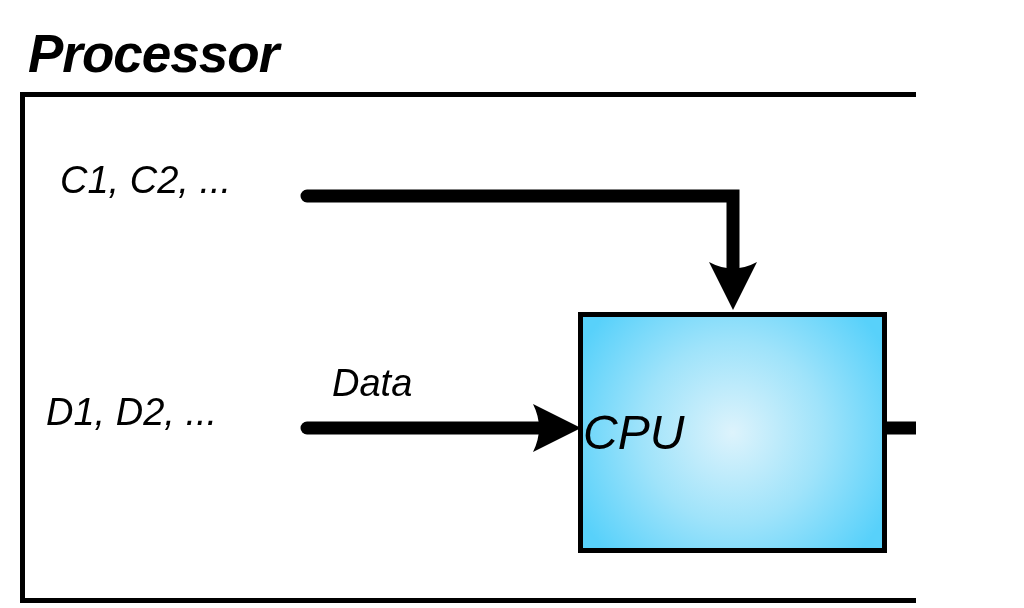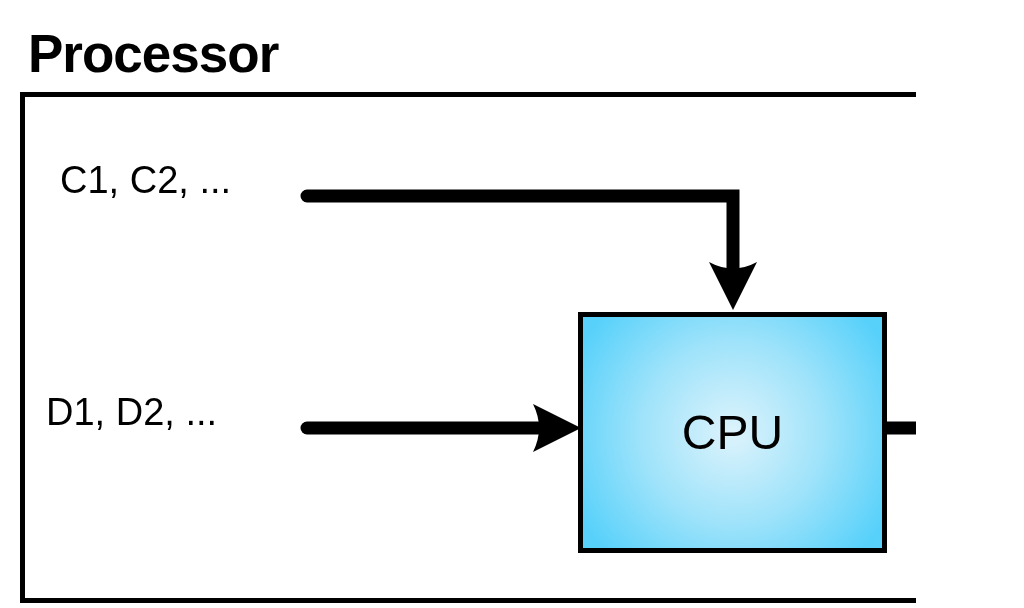--- a/index.html
+++ b/index.html
@@ -4,20 +4,21 @@
 <style>
   html, body { margin: 0; padding: 0; background: #ffffff; }
   .canvas {
     position: relative;
     width: 916px;
     height: 608px;
     background: #ffffff;
     overflow: hidden;
     font-family: "Liberation Sans", sans-serif;
     color: #000000;
+    font-style: italic;
   }
   .page-title {
     position: absolute;
     left: 28px;
     top: 27px;
     font-size: 53px;
     font-weight: bold;
     line-height: 1;
     white-space: nowrap;
     letter-spacing: -1px;
@@ -40,21 +41,21 @@
     width: 309px;
     height: 241px;
     box-sizing: border-box;
     border: 5px solid var(--box-border, #000);
     background: radial-gradient(circle at 50% 50%,
       var(--cpu-fill-center, #ddf3fc) 0%,
       var(--cpu-fill-mid, #9fe3fa) 48%,
       var(--cpu-fill-edge, #58d1fa) 92%);
     display: flex;
     align-items: center;
-    justify-content: center;
+    justify-content: flex-start;
     z-index: 1;
   }
   .cpu-label {
     font-size: 48px;
     line-height: 1;
     white-space: nowrap;
   }
   .arrow-layer {
     position: absolute;
     left: 0; top: 0;
@@ -98,14 +99,15 @@
 
     <path d="M884 428 H944" fill="none" stroke="var(--line, #000)" stroke-width="13"></path>
     <path d="M988 428 L940 404 Q952 428 940 452 Z" fill="var(--line, #000)"></path>
   </svg>
 
   <div class="flow-label label-c-sources">C1, C2, ...</div>
 
 
   <div class="flow-label label-d-sources">D1, D2, ...</div>
 
+  <div class="flow-label label-data">Data</div>
 
 </div>
 
 </body></html>

